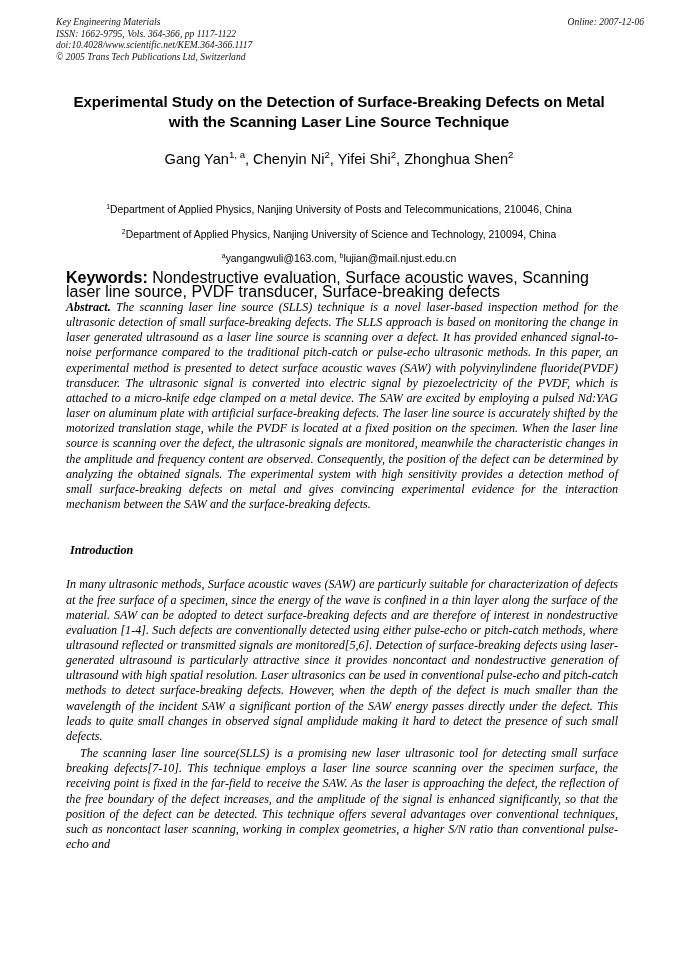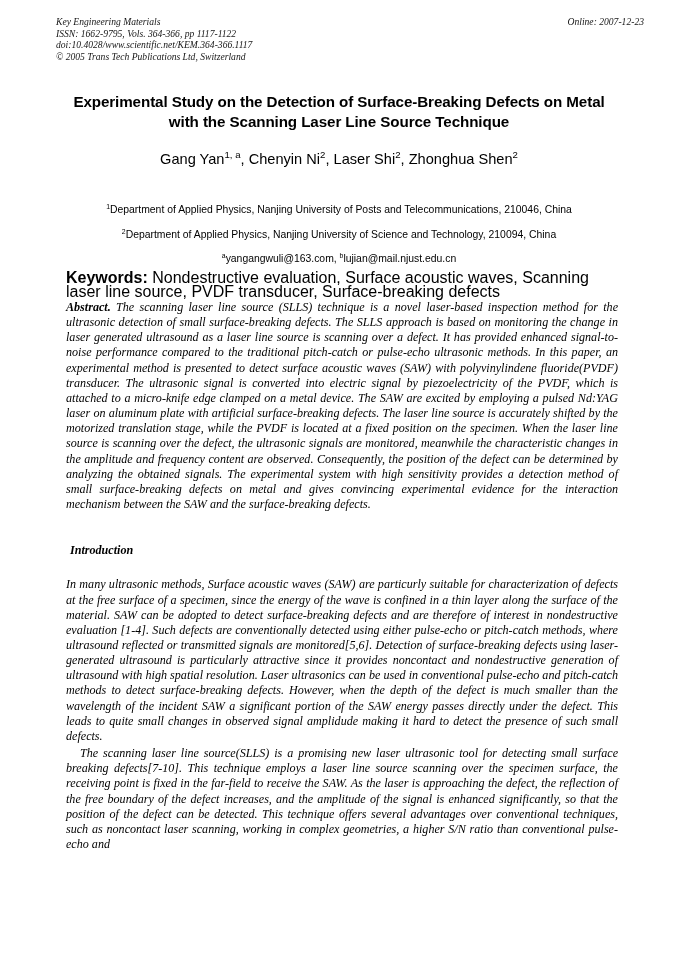--- a/index.html
+++ b/index.html
@@ -144,29 +144,29 @@
 <div class="page">
 
   <div class="journal-header">
     <div class="hdr-row">
       <div class="hdr-left">
         <span class="hdr-line">Key Engineering Materials</span>
         <span class="hdr-line">ISSN: 1662-9795, Vols. 364-366, pp 1117-1122</span>
         <span class="hdr-line">doi:10.4028/www.scientific.net/KEM.364-366.1117</span>
         <span class="hdr-line">© 2005 Trans Tech Publications Ltd, Switzerland</span>
       </div>
-      <div class="hdr-right">Online: 2007-12-23</div>
+      <div class="hdr-right">Online: 2007-12-06</div>
     </div>
   </div>
 
   <div class="title-block">
     <h1 class="paper-title">Experimental Study on the Detection of Surface-Breaking Defects on Metal with the Scanning Laser Line Source Technique</h1>
 
     <div class="authors authors-line1">
-      <span><span>Gang Yan</span><sup>1, a</sup><span>, </span><span>Chenyin Ni</span><sup>2</sup><span>, </span><span>Laser Shi</span><sup>2</sup><span>, </span><span>Zhonghua Shen</span><sup>2</sup></span>
+      <span><span>Gang Yan</span><sup>1, a</sup><span>, </span><span>Chenyin Ni</span><sup>2</sup><span>, </span><span>Yifei Shi</span><sup>2</sup><span>, </span><span>Zhonghua Shen</span><sup>2</sup></span>
     </div>
 
   </div>
 
   <div class="affiliations">
     <p class="affil affil-1">
       <sup>1</sup><span>Department of Applied Physics, Nanjing University of Posts and Telecommunications, 210046, China</span>
     </p>
     <p class="affil affil-2">
       <sup>2</sup><span>Department of Applied Physics, Nanjing University of Science and Technology, 210094, China</span>

